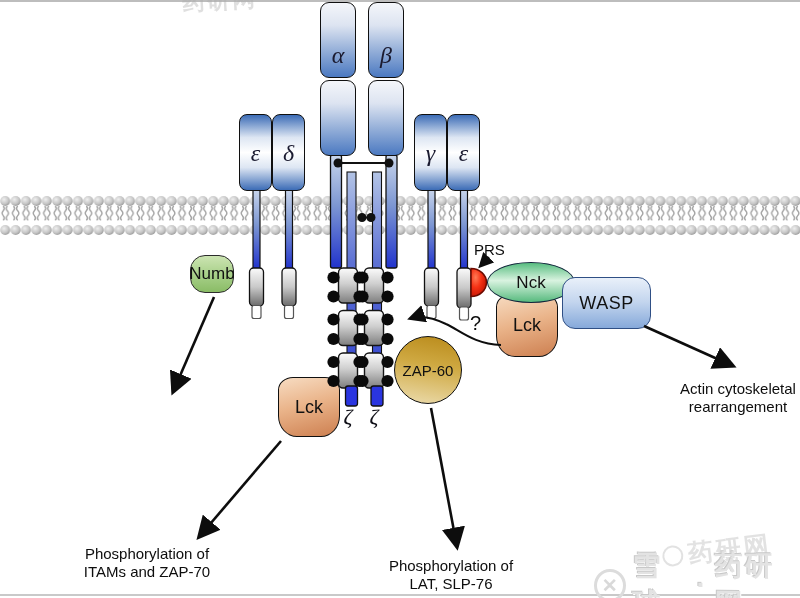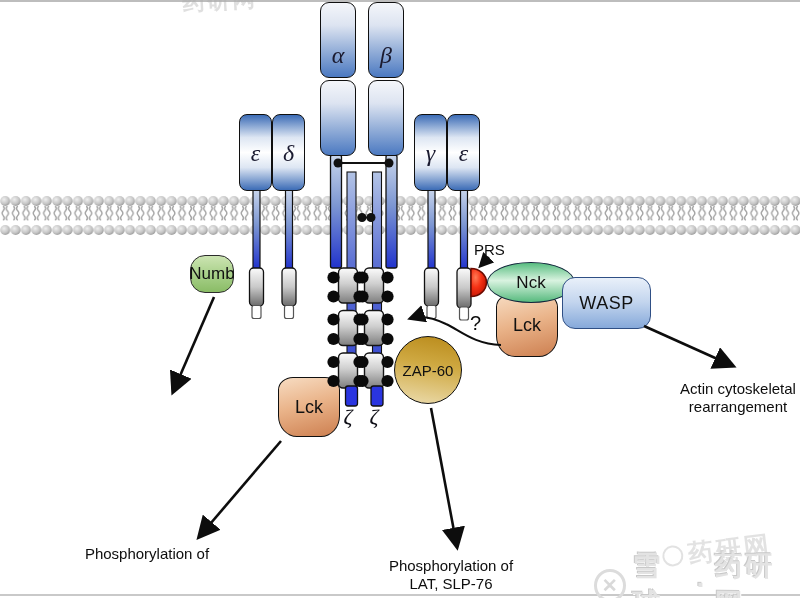--- a/index.html
+++ b/index.html
@@ -194,20 +194,21 @@
     <span>WASP</span>
   </div>
 
   <div class="abs small-label" style="left:474px;top:241px;z-index:2;">PRS</div>
   <div class="abs qmark" style="left:470px;top:312px;">?</div>
   <div class="abs greek-small" style="left:337px;top:406px;width:22px;text-align:center;z-index:2;">ζ</div>
   <div class="abs greek-small" style="left:363px;top:406px;width:22px;text-align:center;z-index:2;">ζ</div>
 
   <div class="abs annot" style="left:52px;top:545px;width:190px;">
     <div>Phosphorylation of</div>
+    <div>ITAMs and ZAP-70</div>
   </div>
   <div class="abs annot" style="left:356px;top:557px;width:190px;">
     <div>Phosphorylation of</div>
     <div>LAT, SLP-76</div>
   </div>
   <div class="abs annot" style="left:642px;top:380px;width:192px;">
     <div>Actin cytoskeletal</div>
     <div>rearrangement</div>
   </div>
 

